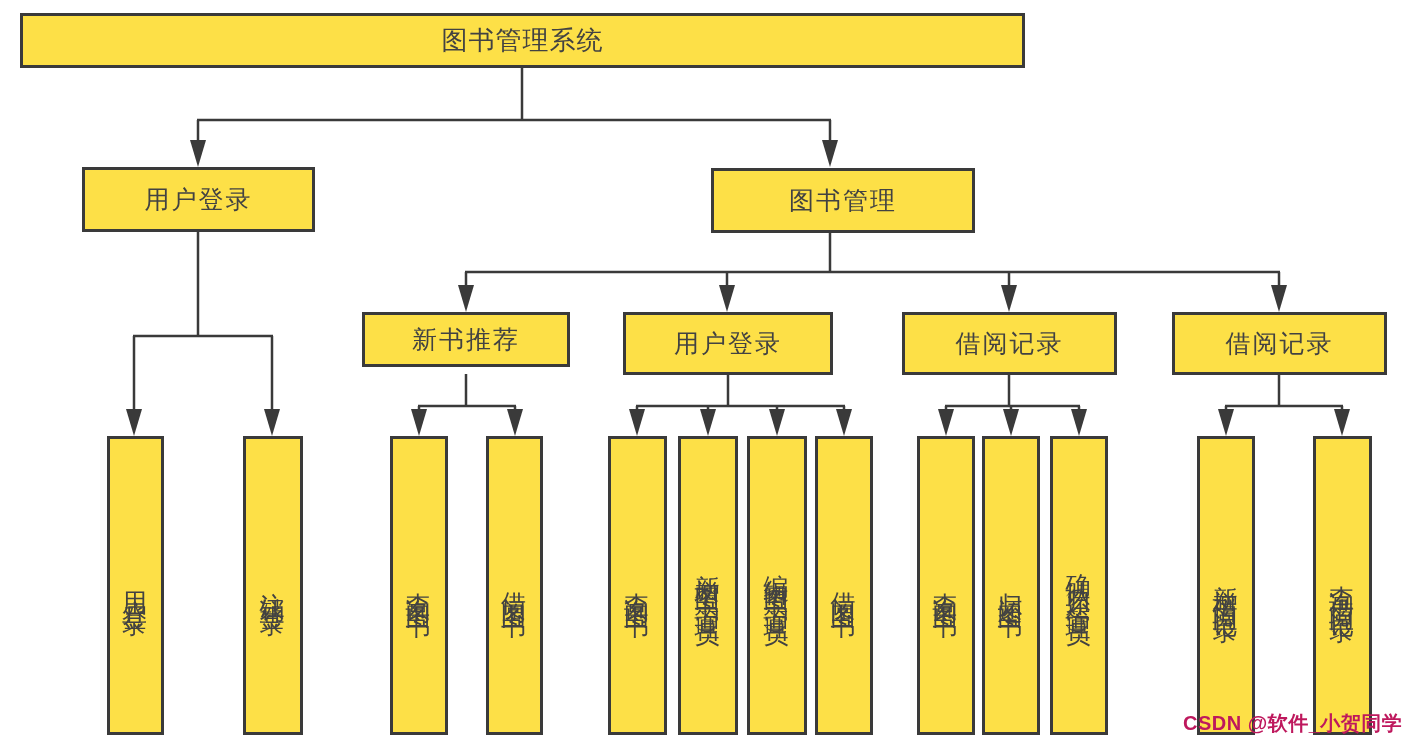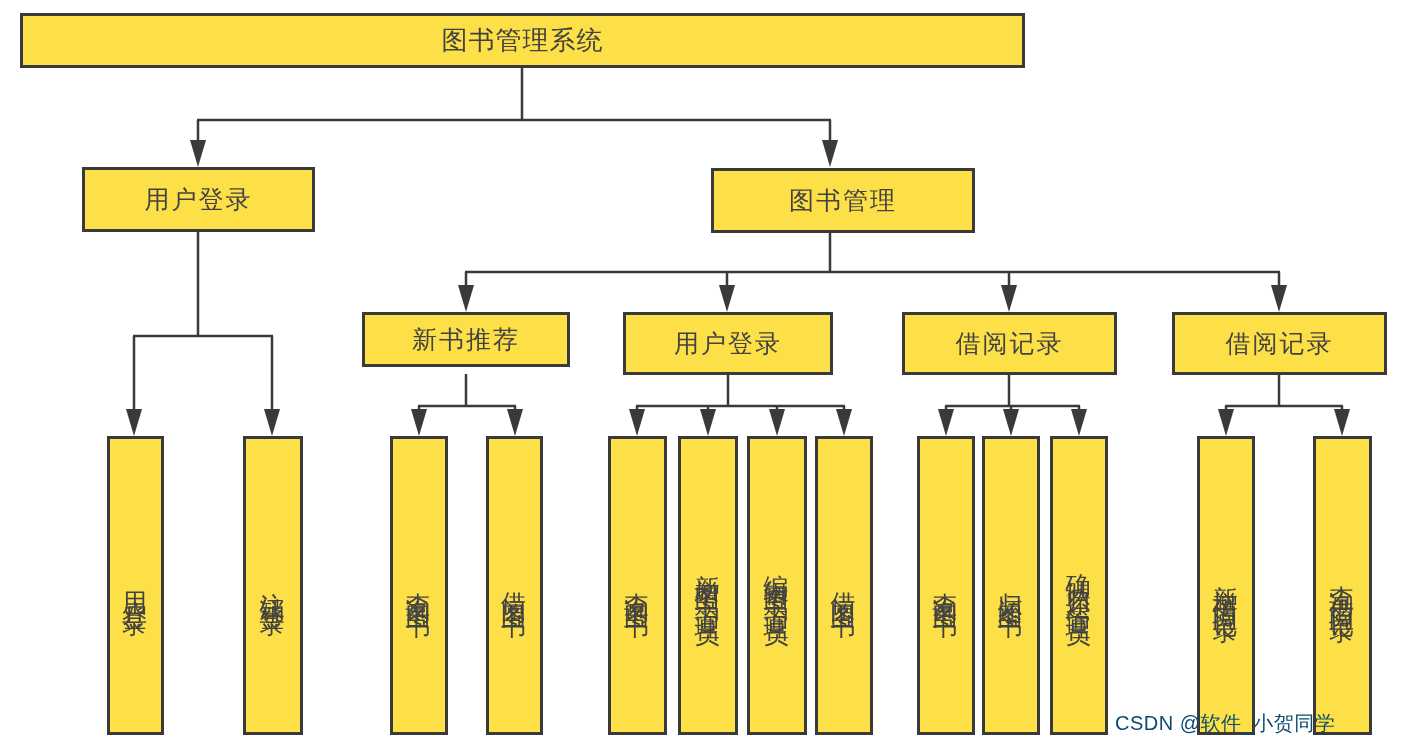--- a/index.html
+++ b/index.html
@@ -27,25 +27,26 @@
   .root-node{font-size:26px;letter-spacing:1px;}
   .leaf{
     writing-mode:vertical-rl;
     text-orientation:mixed;
     font-size:25px;
     letter-spacing:7px;
     white-space:normal;
   }
   .watermark{
     position:absolute;
-    left:1115px;top:710px;
+    left:1183px;top:710px;
     font-size:20px;
-    color:#0c4a6e;
+    color:#be185d;
     z-index:5;
     letter-spacing:0.5px;
+    font-weight:bold;
   }
 </style>
 </head>
 <body>
 
 <div class="stage">
 
   <svg class="wires" width="1405" height="747" viewBox="0 0 1405 747" fill="none" stroke="#3a3a3a" stroke-width="2.5">
 
     <line x1="522" y1="68" x2="522" y2="121"></line>

